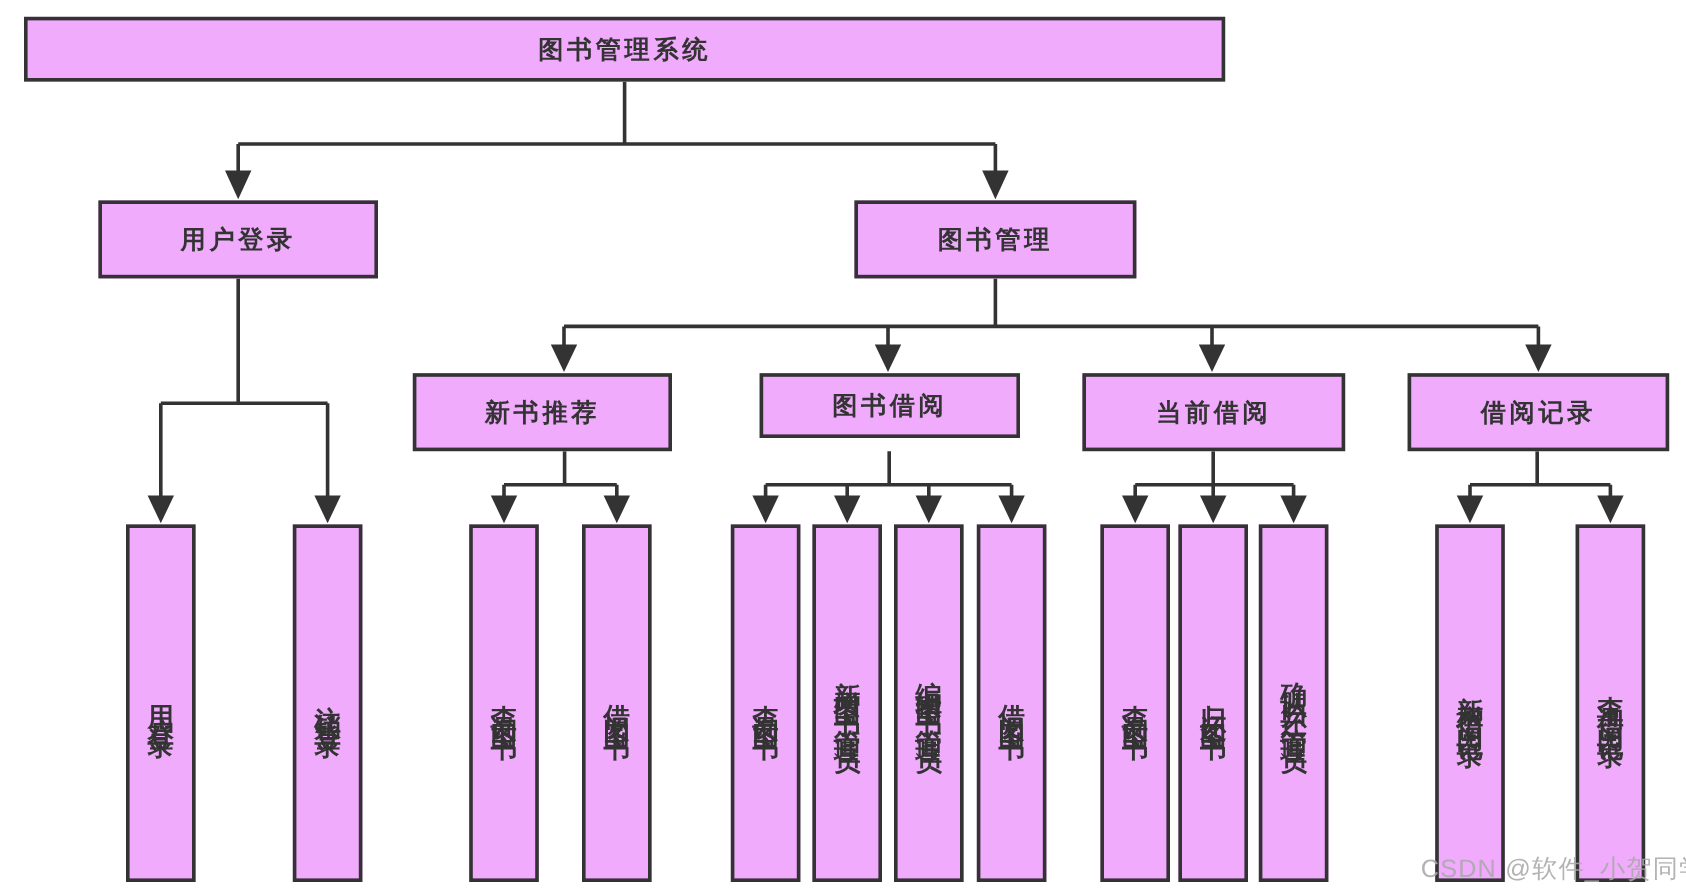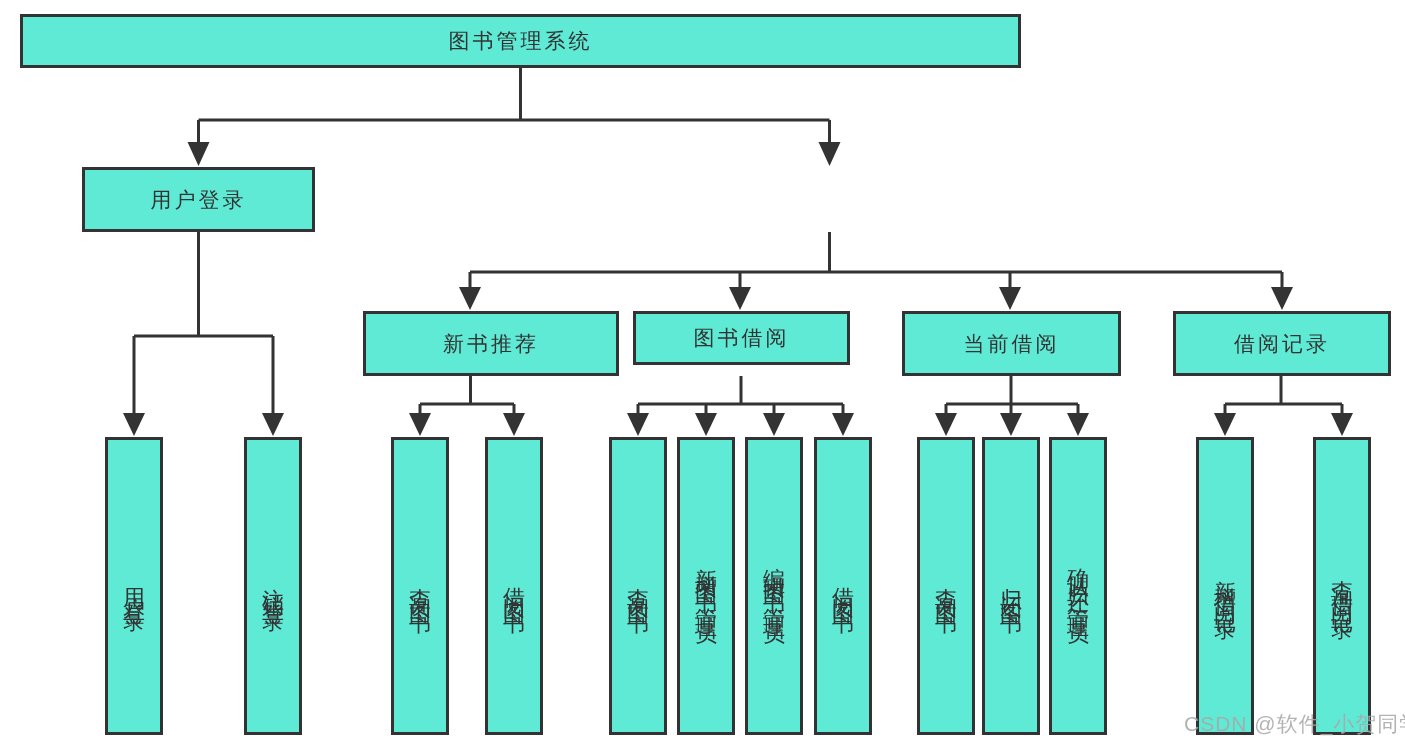--- a/index.html
+++ b/index.html
@@ -11,24 +11,25 @@
     font-family:"Liberation Sans", sans-serif;
     overflow:hidden;
   }
   .connectors {
     position:absolute; left:0; top:0;
     color:var(--line,#333333);
   }
   .node {
     position:absolute;
     border:3px solid var(--line,#333333);
-    background:#5eead4;
+    background:#f0abfc;
     color:var(--text,#333333);
     display:flex; align-items:center; justify-content:center;
     font-size:21px;
+    font-weight:bold;
   }
   .node.h { letter-spacing:3px; white-space:nowrap; }
   .node.v {
     width:58px; height:298px;
     writing-mode:vertical-rl;
     text-orientation:mixed;
     letter-spacing:8px;
     font-size:22px;
   }
   .watermark {
@@ -74,22 +75,23 @@
       <polygon points="1000,413 1022,413 1011,436"></polygon>
       <polygon points="1067,413 1089,413 1078,436"></polygon>
       <polygon points="1214,413 1236,413 1225,436"></polygon>
       <polygon points="1331,413 1353,413 1342,436"></polygon>
     </g>
   </svg>
 
   <div class="node h" style="left:20px;top:14px;width:1001px;height:54px">图书管理系统</div>
 
   <div class="node h" style="left:82px;top:167px;width:233px;height:65px">用户登录</div>
+  <div class="node h" style="left:712px;top:167px;width:235px;height:65px">图书管理</div>
 
-  <div class="node h" style="left:363px;top:311px;width:256px;height:65px">新书推荐</div>
+  <div class="node h" style="left:344px;top:311px;width:216px;height:65px">新书推荐</div>
   <div class="node h" style="left:633px;top:311px;width:217px;height:54px">图书借阅</div>
   <div class="node h" style="left:902px;top:311px;width:219px;height:65px">当前借阅</div>
   <div class="node h" style="left:1173px;top:311px;width:218px;height:65px">借阅记录</div>
 
   <div class="node v" style="left:105px;top:437px">用户登录</div>
   <div class="node v" style="left:244px;top:437px">注销登录</div>
 
   <div class="node v" style="left:391px;top:437px">查询图书</div>
   <div class="node v" style="left:485px;top:437px">借阅图书</div>
 

